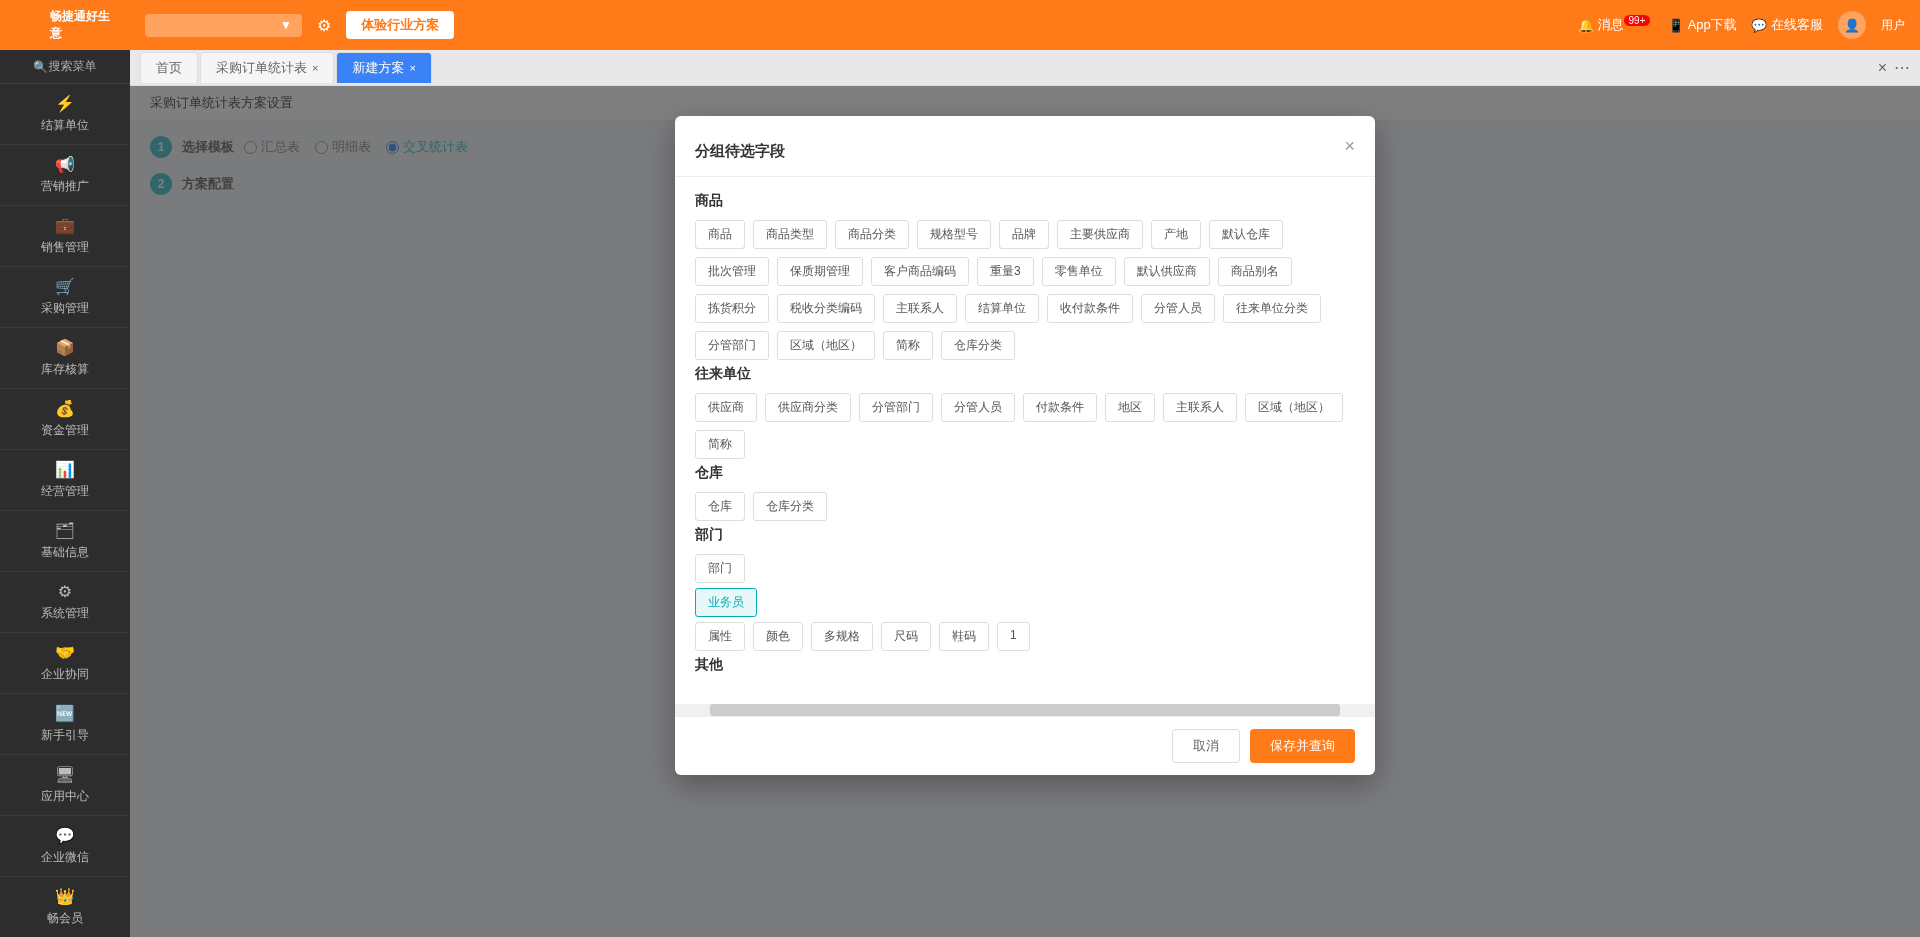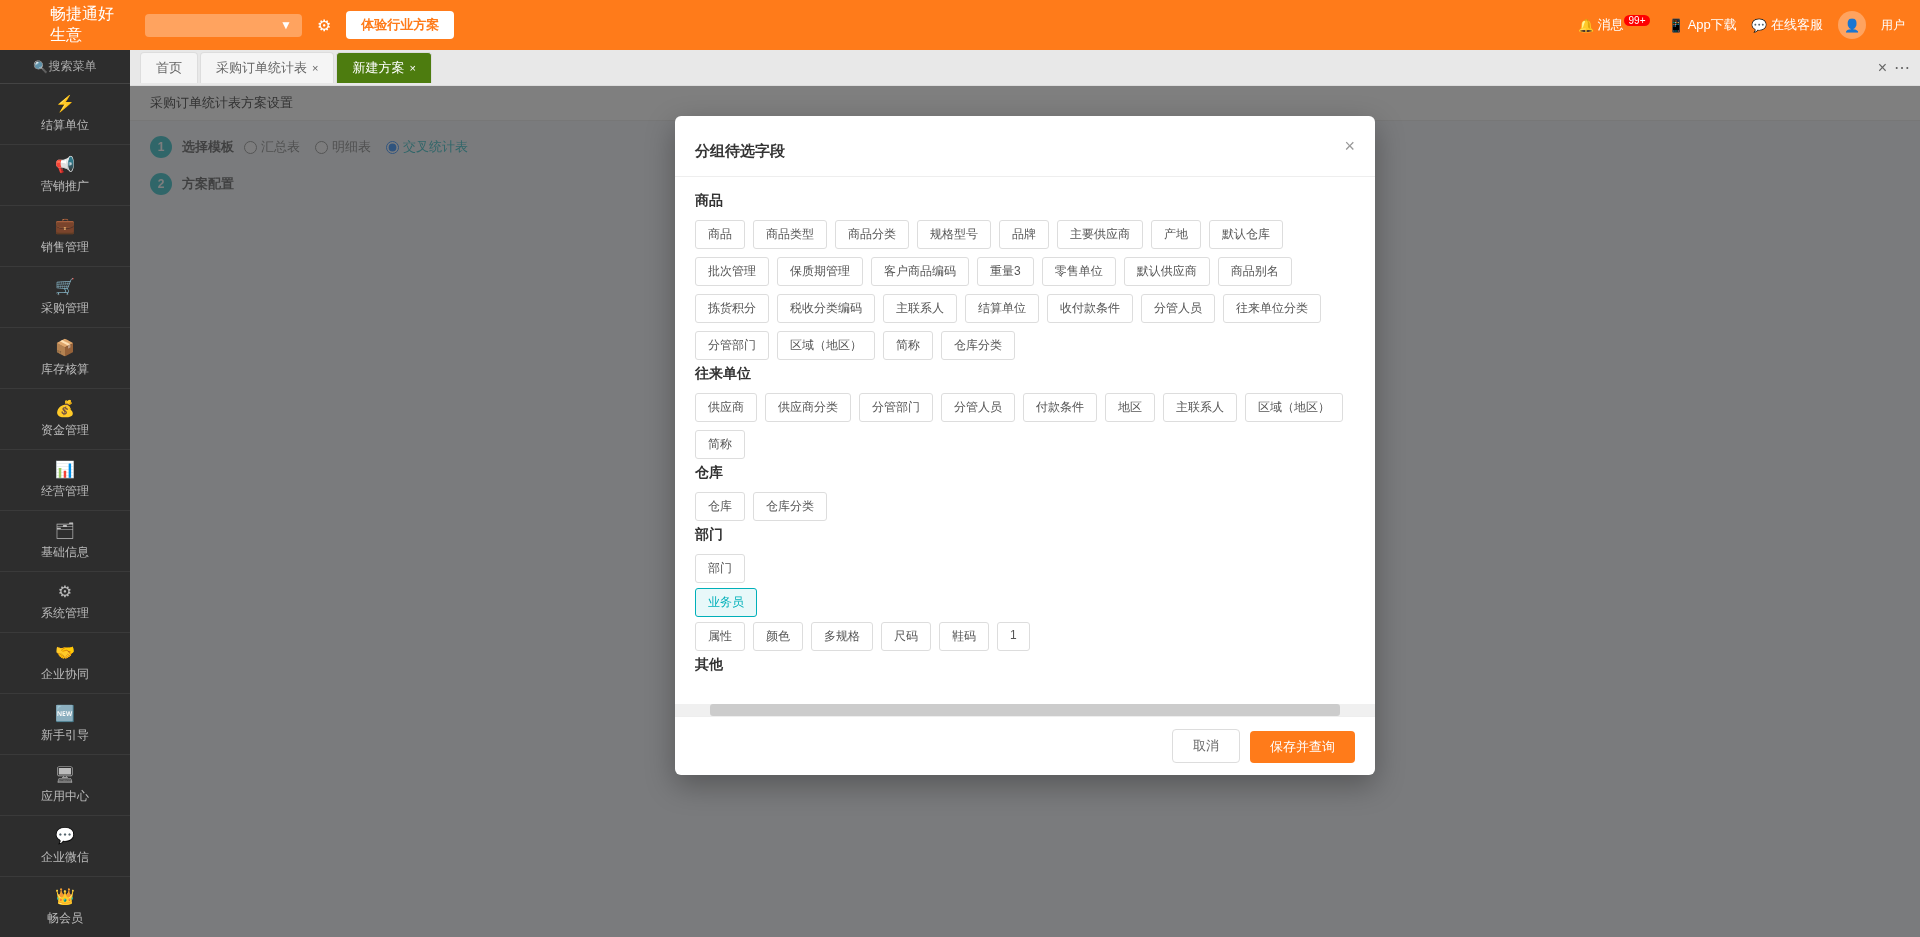--- a/index.html
+++ b/index.html
@@ -5,21 +5,21 @@
     * { box-sizing: border-box; margin: 0; padding: 0; }
     body { font-family: "Microsoft YaHei", "PingFang SC", sans-serif; font-size: 13px; background: #f0f2f5; overflow: hidden; }
 
     
     .app-layout { display: flex; height: 937px; width: 1920px; }
     .sidebar { width: 130px; background: #2d2d2d; display: flex; flex-direction: column; align-items: center; padding-top: 0; flex-shrink: 0; }
     .main-area { flex: 1; display: flex; flex-direction: column; overflow: hidden; }
 
     
     .sidebar-logo { width: 100%; background: #ff7b1a; display: flex; align-items: center; justify-content: center; padding: 10px; height: 50px; }
-    .sidebar-logo-text { color: white; font-size: 16px; font-weight: normal; margin-left: 40px; }
+    .sidebar-logo-text { color: white; font-size: 12px; font-weight: bold; margin-left: 40px; }
     .sidebar-search { width: 100%; padding: 8px; border-bottom: 1px solid #444; display: flex; align-items: center; justify-content: center; color: #aaa; font-size: 12px; cursor: pointer; }
     .sidebar-item { width: 100%; display: flex; flex-direction: column; align-items: center; padding: 10px 5px; color: #bbb; cursor: pointer; font-size: 12px; gap: 4px; border-bottom: 1px solid #3a3a3a; }
     .sidebar-item .icon { font-size: 16px; }
     .sidebar-bottom { margin-top: auto; width: 100%; display: flex; justify-content: space-around; padding: 10px; border-top: 1px solid #444; }
 
     
     .topbar { height: 50px; background: #ff7b1a; display: flex; align-items: center; padding: 0 15px; gap: 10px; }
     .topbar-input-wrap { background: rgba(255,255,255,0.3); border-radius: 4px; padding: 4px 10px; display: flex; align-items: center; gap: 5px; }
     .topbar-input { background: transparent; border: none; outline: none; color: white; font-size: 13px; width: 120px; }
     .topbar-input::placeholder { color: rgba(255,255,255,0.7); }
@@ -27,21 +27,21 @@
     .topbar-gear { color: white; font-size: 16px; cursor: pointer; margin-left: 5px; }
     .topbar-btn { background: white; color: #ff7b1a; border: none; border-radius: 4px; padding: 5px 15px; cursor: pointer; font-size: 13px; font-weight: bold; margin-left: 5px; }
     .topbar-right { margin-left: auto; display: flex; align-items: center; gap: 15px; color: white; font-size: 13px; }
     .topbar-badge { background: red; color: white; border-radius: 10px; padding: 0 5px; font-size: 10px; position: relative; top: -5px; right: 3px; }
     .topbar-right-item { display: flex; align-items: center; gap: 3px; cursor: pointer; }
     .avatar { width: 28px; height: 28px; border-radius: 50%; background: rgba(255,255,255,0.3); display: flex; align-items: center; justify-content: center; color: white; cursor: pointer; }
 
     
     .tabbar { height: 36px; background: #e8e8e8; display: flex; align-items: center; padding: 0 10px; gap: 2px; border-bottom: 1px solid #ddd; position: relative; }
     .tab { padding: 6px 15px; background: #f5f5f5; border-radius: 4px 4px 0 0; cursor: pointer; font-size: 13px; color: #666; display: flex; align-items: center; gap: 5px; border: 1px solid #ddd; border-bottom: none; }
-    .tab.active { background: #4d7c0f; color: white; }
+    .tab.active { background: #3b82f6; color: white; }
     .tab-close { font-size: 11px; color: inherit; cursor: pointer; }
     .tabbar-close { margin-left: auto; font-size: 16px; color: #666; cursor: pointer; }
     .tabbar-expand { font-size: 16px; color: #666; cursor: pointer; margin-left: 5px; }
 
     
     .content-area { flex: 1; background: #f5f7fa; overflow: hidden; position: relative; }
     .page-header { background: white; padding: 8px 20px; font-size: 13px; color: #666; border-bottom: 1px solid #eee; }
 
     
     .bg-page { padding: 15px 20px; opacity: 0.6; }
@@ -52,21 +52,21 @@
     .radio-item { display: flex; align-items: center; gap: 4px; cursor: pointer; }
     .radio-selected { color: #00b0b9; }
 
     
     .modal-overlay { position: absolute; top: 0; left: 0; right: 0; bottom: 0; background: rgba(0,0,0,0.5); display: flex; align-items: flex-start; justify-content: center; padding-top: 30px; z-index: 100; }
     .modal { background: white; border-radius: 6px; width: 700px; max-height: 820px; display: flex; flex-direction: column; box-shadow: 0 10px 30px rgba(0,0,0,0.3); }
     .modal-header { padding: 15px 20px; border-bottom: 1px solid #eee; display: flex; align-items: center; justify-content: space-between; }
     .modal-title { font-size: 15px; font-weight: bold; color: #333; margin-top: 11px; }
     .modal-close { font-size: 18px; color: #999; cursor: pointer; }
     .modal-body { flex: 1; overflow-y: auto; padding: 15px 20px; }
-    .modal-footer { padding: 12px 20px; border-top: 1px solid #eee; display: flex; justify-content: flex-end; gap: 10px; align-items: flex-end; }
+    .modal-footer { padding: 12px 20px; border-top: 1px solid #eee; display: flex; justify-content: flex-end; gap: 10px; }
 
     
     .section-title { font-size: 14px; font-weight: bold; color: #333; margin-bottom: 10px; margin-top: 0; }
     .section-title:first-child { margin-top: 0; }
     .tag-grid { display: flex; flex-wrap: wrap; gap: 8px; margin-bottom: 5px; }
     .tag { border: 1px solid #ddd; border-radius: 3px; padding: 5px 12px; font-size: 12px; color: #555; cursor: pointer; background: white; white-space: nowrap; }
     .tag.selected { border-color: #00b0b9; color: #00b0b9; background: #e8f8f9; }
 
     
     .modal-body::-webkit-scrollbar { width: 6px; }

